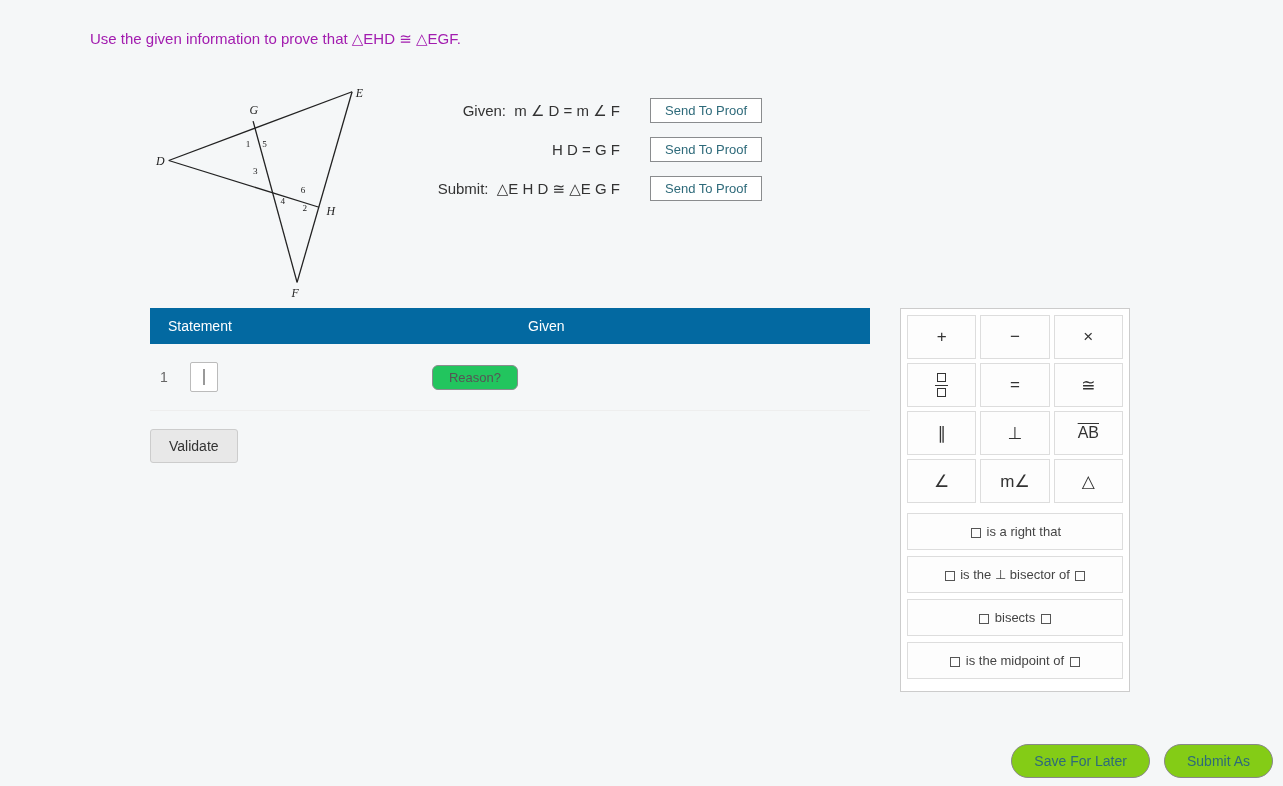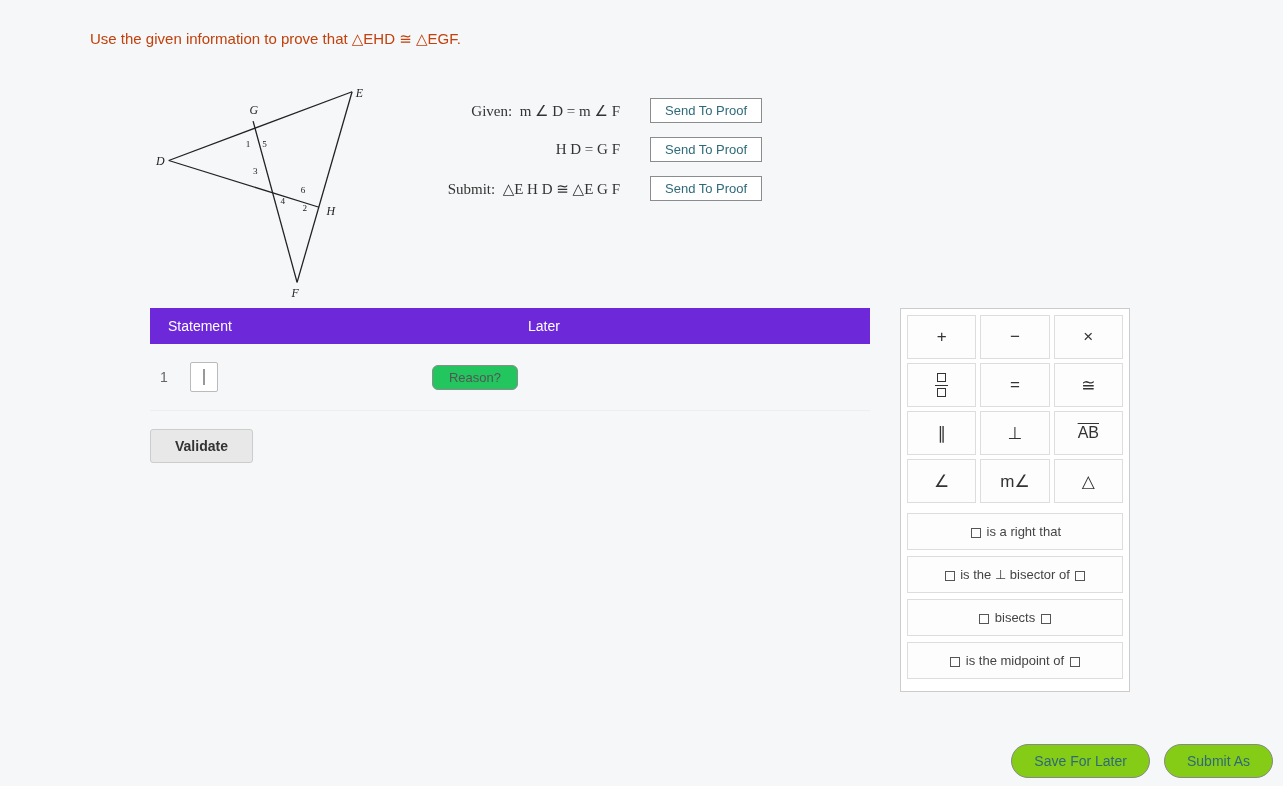--- a/index.html
+++ b/index.html
@@ -10,21 +10,21 @@
     height: 786px;
     position: relative;
     color: #333;
     overflow: hidden;
   }
   .page {
     padding: 30px 90px 0 90px;
   }
   .instruction {
     font-size: 15px;
-    color: #c2410c;
+    color: #a21caf;
     margin-bottom: 30px;
   }
   .instruction .tri { font-family: serif; }
   .upper {
     display: flex;
     align-items: flex-start;
     gap: 40px;
     margin-left: 60px;
   }
   .diagram {
@@ -35,21 +35,21 @@
   .given-block {
     padding-top: 20px;
   }
   .given-row {
     display: flex;
     align-items: center;
     gap: 30px;
     margin-bottom: 14px;
     font-size: 15px;
   }
-  .given-row .label { min-width: 200px; text-align: right; font-family: Liberation Serif, serif; }
+  .given-row .label { min-width: 200px; text-align: right; }
   .btn {
     border: 1.5px solid #8a8c8e;
     background: #fff;
     border-radius: 0;
     padding: 4px 14px;
     font-size: 13px;
     color: #2e6a7a;
     cursor: pointer;
   }
 
@@ -59,21 +59,21 @@
     gap: 30px;
     margin-top: 10px;
     margin-left: 60px;
   }
   .proof-table {
     flex: 1;
     max-width: 720px;
   }
   .thead {
     display: flex;
-    background: #6d28d9;
+    background: #0369a1;
     color: #fff;
     font-size: 14px;
   }
   .thead .col {
     padding: 10px 18px;
   }
   .thead .col.st { width: 50%; }
   .thead .col.rs { width: 50%; }
   .proof-row {
     display: flex;
@@ -112,25 +112,24 @@
     font-size: 13px;
     color: #555;
     cursor: pointer;
   }
   .validate-btn {
     margin-top: 18px;
     display:inline-block;
     border: 1px solid #ccc;
     background: #e8e8e8;
     border-radius: 3px;
-    padding: 8px 24px;
+    padding: 8px 18px;
     font-size: 14px;
     color: #333;
     cursor: pointer;
-    font-weight: bold;
   }
 
   .keypad {
     width: 230px;
     border: 1px solid #ccc;
     background: #fff;
     padding: 6px;
   }
   .keypad-grid {
     display: grid;
@@ -245,21 +244,21 @@
         </div>
         <button class="btn">Send To Proof</button>
       </div>
     </div>
   </div>
 
   <div class="proof-area">
     <div class="proof-table">
       <div class="thead">
         <div class="col st">Statement</div>
-        <div class="col rs">Later</div>
+        <div class="col rs">Given</div>
       </div>
       <div class="proof-row">
         <div class="num">1</div>
         <div class="stmt-input"></div>
         <button class="reason-btn">Reason?</button>
       </div>
       <button class="validate-btn">Validate</button>
     </div>
 
     <div class="keypad">

